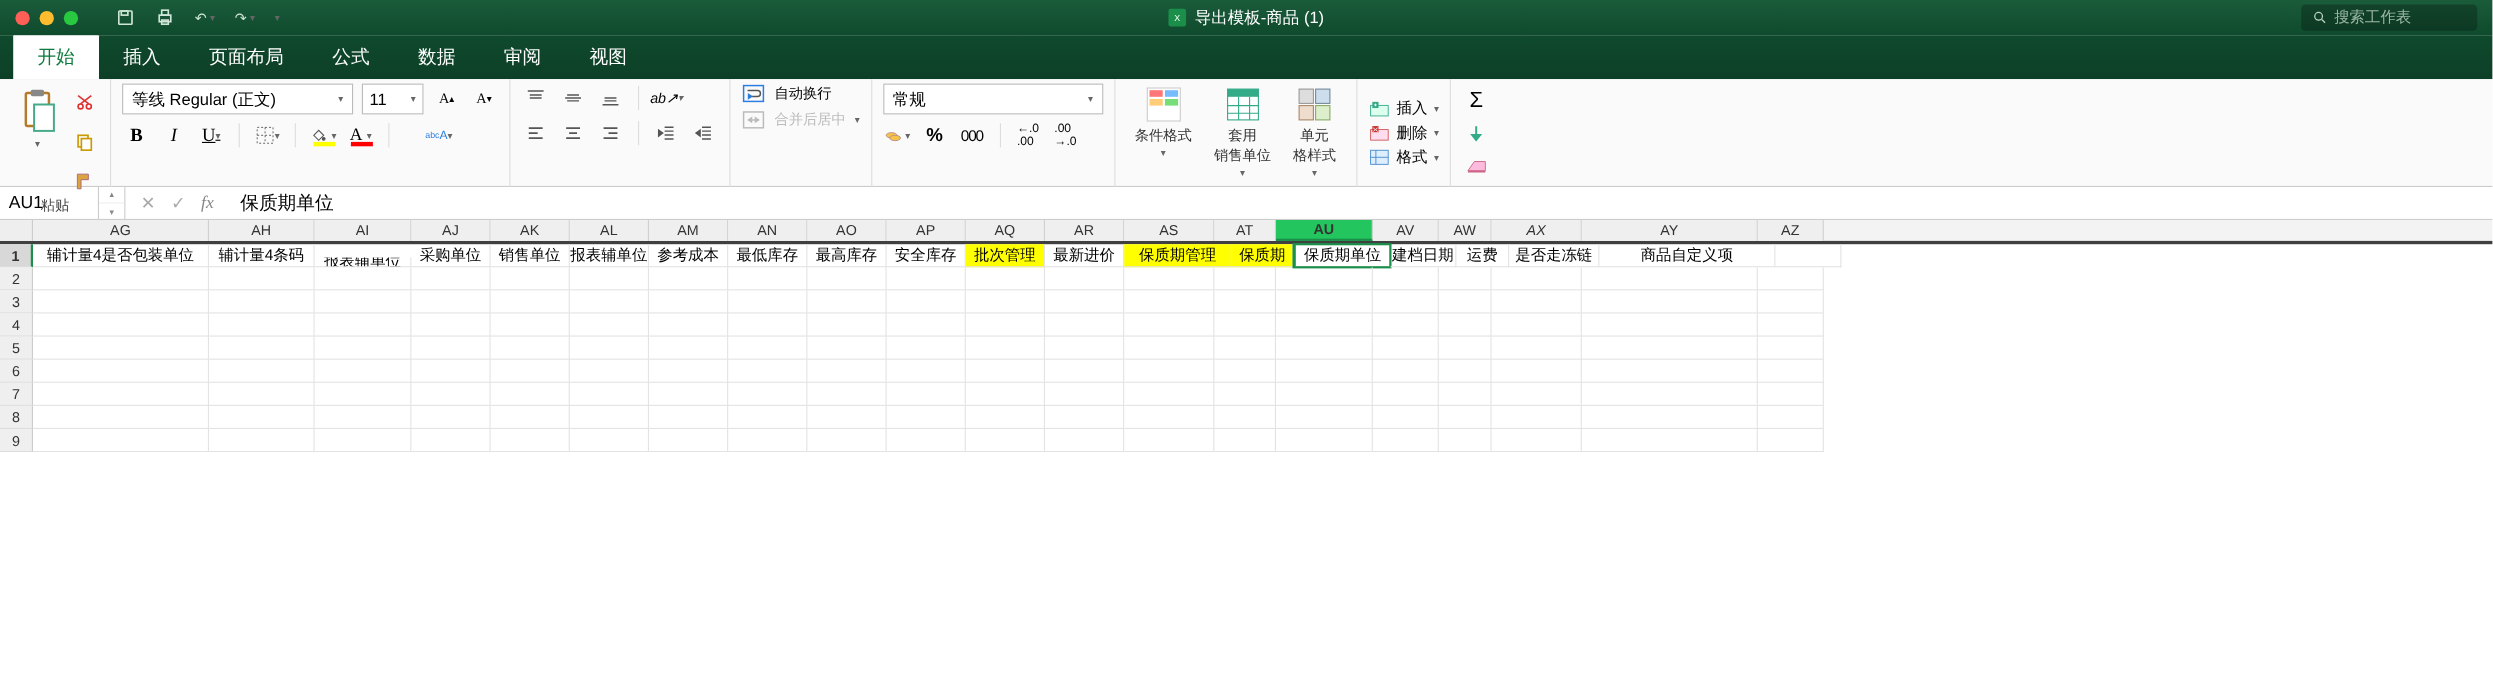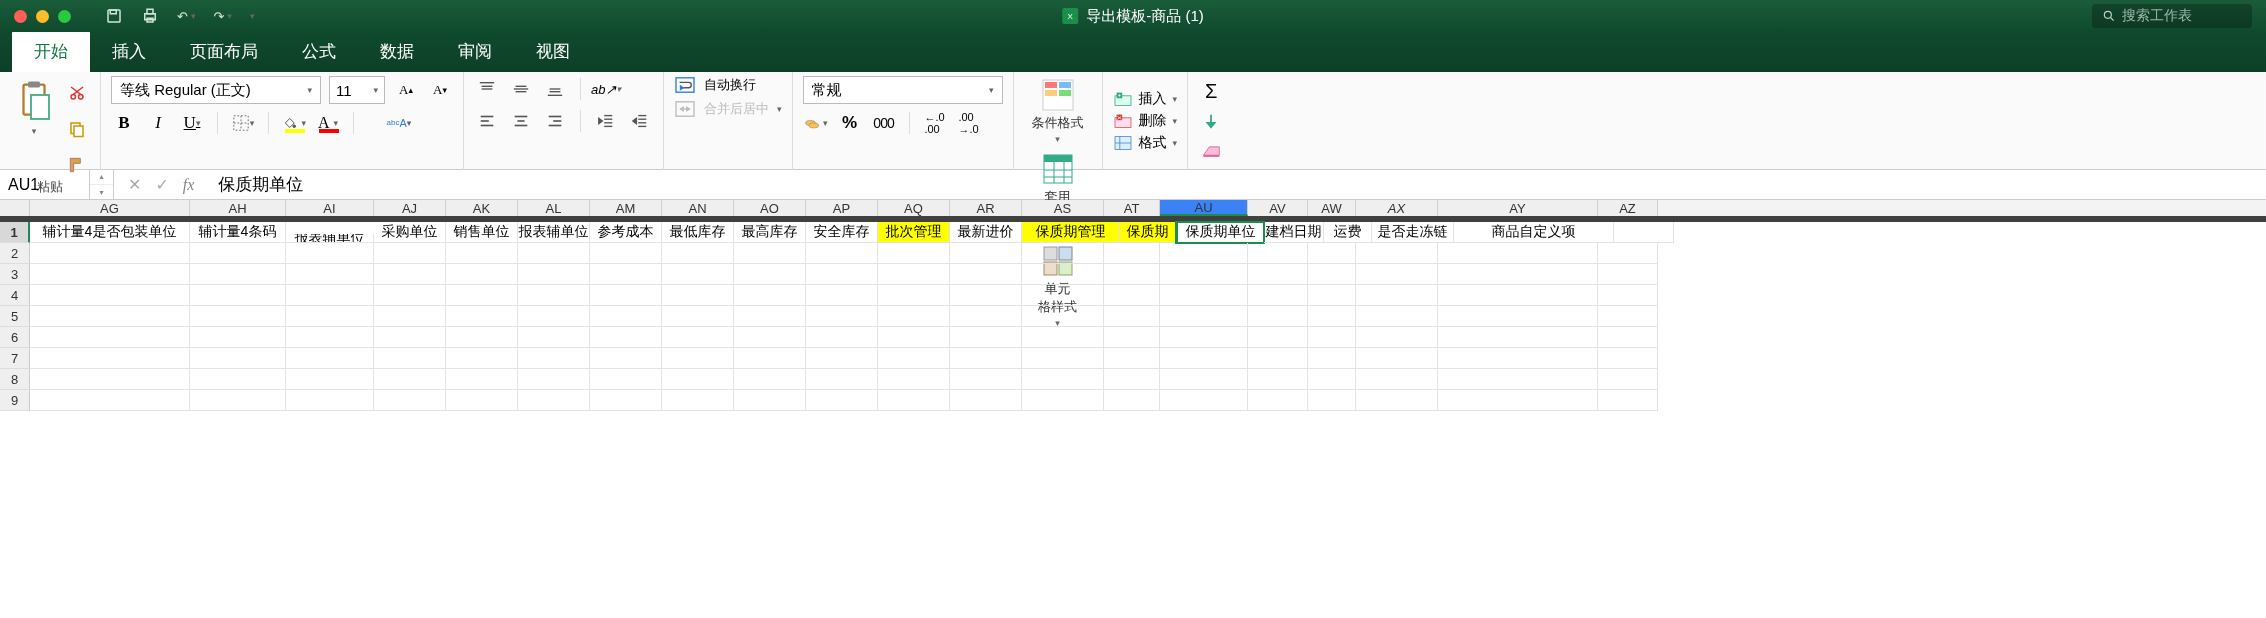--- a/index.html
+++ b/index.html
@@ -48,24 +48,24 @@
   
   .fxbar { height: 30px; border-bottom: 1px solid #ccc; display:flex; align-items:center; background:#fff; }
   .namebox { width:90px; height:30px; border-right:1px solid #ccc; display:flex; align-items:center; padding:0 8px; font-size:16px; }
   .namebox-spin { width:24px; border-right:1px solid #ccc; height:30px; display:flex; flex-direction:column; }
   .spin-b { flex:1; display:flex; align-items:center; justify-content:center; font-size:8px; color:#888; border-bottom:1px solid #eee; }
   .fx-ctrls { display:flex; align-items:center; gap:14px; padding:0 14px; color:#aaa; }
   .fx-label { font-style:italic; font-family: "Times New Roman", serif; font-size:16px; color:#888; }
   .fx-input { flex:1; padding:0 10px; font-size:17px; }
   
   .grid-area { position:relative; }
-  .colhdr { display:flex; height:22px; background:#f3f3f3; border-bottom:6px solid #404040; }
+  .colhdr { display:flex; height:22px; background:#f3f3f3; border-bottom:3px solid #404040; }
   .corner { width:30px; border-right:1px solid #ccc; background:#eee; }
   .ch { border-right:1px solid #d0d0d0; display:flex; align-items:center; justify-content:center; font-size:13px; color:#333; background:#efefef; }
-  .ch.active { background:#3b82f6; font-weight:normal; border-bottom:2px solid #1b8f4a; }
+  .ch.active { background:#22c55e; font-weight:bold; border-bottom:2px solid #1b8f4a; }
   
   .rowflex { display:flex; height:21px; }
   .rh { width:30px; border-right:1px solid #ccc; border-bottom:1px solid #ddd; background:#efefef; display:flex; align-items:center; justify-content:center; font-size:13px; color:#333; }
   .rh.active { background:#d8d8d8; font-weight:bold; border-right:2px solid #1b8f4a; }
   .cell { border-right:1px solid #e3e3e3; border-bottom:1px solid #e3e3e3; display:flex; align-items:center; justify-content:center; font-size:14px; overflow:hidden; white-space:nowrap; padding:0 2px; }
   .cell.hl { background:#ffff00; }
   .cell.sel { outline:2px solid #1b8f4a; outline-offset:-1px; }
   .cell.edge { border-left: 2px solid #1b8f4a; }
 </style>
 </head>
@@ -311,21 +311,21 @@
         <span class="ibtn" style="font-size:17px;font-weight:bold;">%</span>
         <span class="ibtn" style="font-size:14px;letter-spacing:-1px;">000</span>
         <div class="sep-v"></div>
         <span class="ibtn" style="font-size:11px;">←.0<br>.00</span>
         <span class="ibtn" style="font-size:11px;">.00<br>→.0</span>
       </div>
     </div>
     <div></div>
   </div>
 
-  <div class="group" style="flex-direction:column;align-items:center;gap:4px;">
+  <div class="group" style="flex-direction:row;gap:4px;">
     <div class="big-btn">
       <svg viewBox="0 0 34 34">
           <rect x="2" y="2" width="30" height="30" fill="#fff" stroke="#ccc"></rect>
           <rect x="4" y="4" width="12" height="6" fill="#f77"></rect>
           <rect x="18" y="4" width="12" height="6" fill="#7bf"></rect>
           <rect x="4" y="12" width="12" height="6" fill="#fc7"></rect>
           <rect x="18" y="12" width="12" height="6" fill="#7d7"></rect>
         </svg>
       <span>条件格式</span>
         <span class="caret">▾</span>

